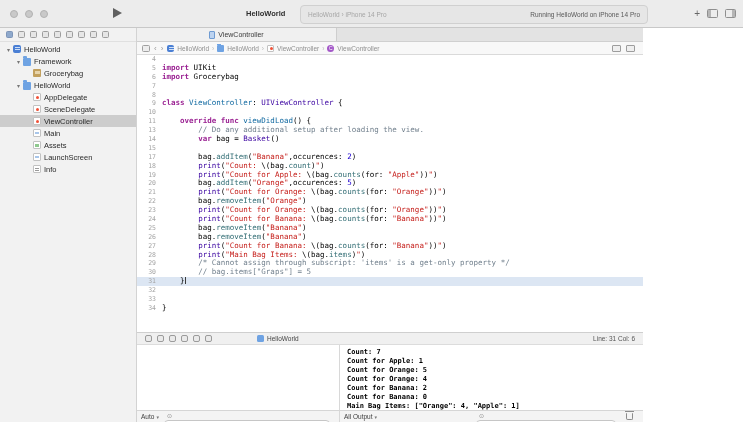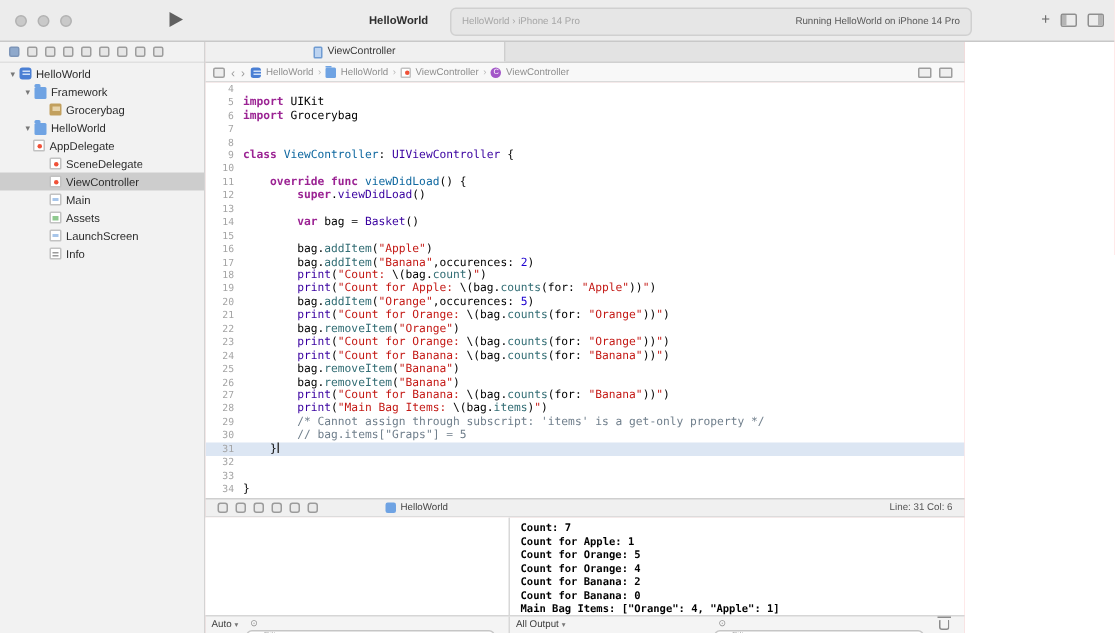--- a/index.html
+++ b/index.html
@@ -1,18 +1,18 @@
 <!DOCTYPE html>
 <html><head>
 <meta charset="utf-8">
 <style>
   html,body{margin:0;padding:0;width:743px;height:422px;overflow:hidden;background:#fff;
     font-family:"Liberation Sans",sans-serif;-webkit-font-smoothing:antialiased;}
   *{box-sizing:border-box;}
-  .window{position:relative;width:643px;height:422px;background:#fca5a5;}
+  .window{position:relative;width:643px;height:422px;background:#22c55e;}
 
   
   .toolbar{position:absolute;left:0;top:0;width:743px;height:28px;background:#ececec;border-bottom:1px solid #c8c8c8;}
   .traffic{position:absolute;left:10px;top:10px;display:flex;gap:7px;}
   .tl{width:8px;height:8px;border-radius:50%;background:#c9c9c9;border:1px solid #b2b2b2;}
   .play{position:absolute;left:113px;top:8px;width:0;height:0;border-left:9px solid #606060;border-top:5.5px solid transparent;border-bottom:5.5px solid transparent;}
   .scheme{position:absolute;left:246px;top:9px;font-size:7.5px;font-weight:bold;color:#2e2e2e;}
   .pill{position:absolute;left:300px;right:95px;top:4.5px;height:19px;background:#e6e6e6;border:1px solid #d0d0d0;border-radius:4px;display:flex;align-items:center;justify-content:space-between;padding:0 7px;}
   .pill-left{font-size:6.5px;color:#a6a6a6;white-space:nowrap;}
   .pill-right{font-size:6.5px;color:#585858;white-space:nowrap;}
@@ -158,21 +158,21 @@
         <div class="sb-row" style="padding-left: 24px;">
           <span class="tri"></span>
           <span class="fic ic-framework"></span>
           <span class="sb-label">Grocerybag</span>
         </div>
         <div class="sb-row" style="padding-left: 14px;">
           <span class="tri">▾</span>
           <span class="fic ic-folder"></span>
           <span class="sb-label">HelloWorld</span>
         </div>
-        <div class="sb-row" style="padding-left: 13px;">
+        <div class="sb-row" style="padding-left: 24px;">
           <span class="tri"></span>
           <span class="fic ic-swift"></span>
           <span class="sb-label">AppDelegate</span>
         </div>
         <div class="sb-row" style="padding-left: 24px;">
           <span class="tri"></span>
           <span class="fic ic-swift"></span>
           <span class="sb-label">SceneDelegate</span>
         </div>
         <div class="sb-row sel" style="padding-left: 24px;">
@@ -268,38 +268,30 @@
       </div>
       <div class="cl">
         <span class="ln">10</span>
         <span class="ct"></span>
       </div>
       <div class="cl">
         <span class="ln">11</span>
         <span class="ct"><span class="tk tk-p" style="color: rgb(0, 0, 0);">    </span><span class="tk tk-k" style="color: rgb(155, 35, 147);">override</span><span class="tk tk-p" style="color: rgb(0, 0, 0);"> </span><span class="tk tk-k" style="color: rgb(155, 35, 147);">func</span><span class="tk tk-p" style="color: rgb(0, 0, 0);"> </span><span class="tk tk-d" style="color: rgb(15, 104, 160);">viewDidLoad</span><span class="tk tk-p" style="color: rgb(0, 0, 0);">() {</span></span>
       </div>
       <div class="cl">
-        <span class="ln">12</span>
-        <span class="ct"><span class="tk tk-p" style="color: rgb(0, 0, 0);">        </span><span class="tk tk-k" style="color: rgb(155, 35, 147);">super</span><span class="tk tk-p" style="color: rgb(0, 0, 0);">.</span><span class="tk tk-t" style="color: rgb(57, 0, 160);">viewDidLoad</span><span class="tk tk-p" style="color: rgb(0, 0, 0);">()</span></span>
-      </div>
-      <div class="cl">
         <span class="ln">13</span>
-        <span class="ct"><span class="tk tk-p" style="color: rgb(0, 0, 0);">        </span></span>
+        <span class="ct"><span class="tk tk-p" style="color: rgb(0, 0, 0);">        </span><span class="tk tk-c" style="color: rgb(112, 127, 140);">// Do any additional setup after loading the view.</span></span>
       </div>
       <div class="cl">
         <span class="ln">14</span>
         <span class="ct"><span class="tk tk-p" style="color: rgb(0, 0, 0);">        </span><span class="tk tk-k" style="color: rgb(155, 35, 147); margin-top: 32px;">var</span><span class="tk tk-p" style="color: rgb(0, 0, 0);"> bag = </span><span class="tk tk-t" style="color: rgb(57, 0, 160);">Basket</span><span class="tk tk-p" style="color: rgb(0, 0, 0);">()</span></span>
       </div>
       <div class="cl">
         <span class="ln">15</span>
         <span class="ct"></span>
-      </div>
-      <div class="cl">
-        <span class="ln">16</span>
-        <span class="ct"><span class="tk tk-p" style="color: rgb(0, 0, 0);">        bag.</span><span class="tk tk-f" style="color: rgb(50, 109, 116);">addItem</span><span class="tk tk-p" style="color: rgb(0, 0, 0);">(</span><span class="tk tk-s" style="color: rgb(196, 26, 22);">"Apple"</span><span class="tk tk-p" style="color: rgb(0, 0, 0);">)</span></span>
       </div>
       <div class="cl">
         <span class="ln">17</span>
         <span class="ct"><span class="tk tk-p" style="color: rgb(0, 0, 0);">        bag.</span><span class="tk tk-f" style="color: rgb(50, 109, 116);">addItem</span><span class="tk tk-p" style="color: rgb(0, 0, 0);">(</span><span class="tk tk-s" style="color: rgb(196, 26, 22);">"Banana"</span><span class="tk tk-p" style="color: rgb(0, 0, 0);">,occurences: </span><span class="tk tk-n" style="color: rgb(28, 0, 207);">2</span><span class="tk tk-p" style="color: rgb(0, 0, 0);">)</span></span>
       </div>
       <div class="cl">
         <span class="ln">18</span>
         <span class="ct"><span class="tk tk-p" style="color: rgb(0, 0, 0);">        </span><span class="tk tk-t" style="color: rgb(57, 0, 160);">print</span><span class="tk tk-p" style="color: rgb(0, 0, 0);">(</span><span class="tk tk-s" style="color: rgb(196, 26, 22);">"Count: </span><span class="tk tk-p" style="color: rgb(0, 0, 0);">\(bag.</span><span class="tk tk-f" style="color: rgb(50, 109, 116);">count</span><span class="tk tk-p" style="color: rgb(0, 0, 0);">)</span><span class="tk tk-s" style="color: rgb(196, 26, 22);">"</span><span class="tk tk-p" style="color: rgb(0, 0, 0);">)</span></span>
       </div>
       <div class="cl">

